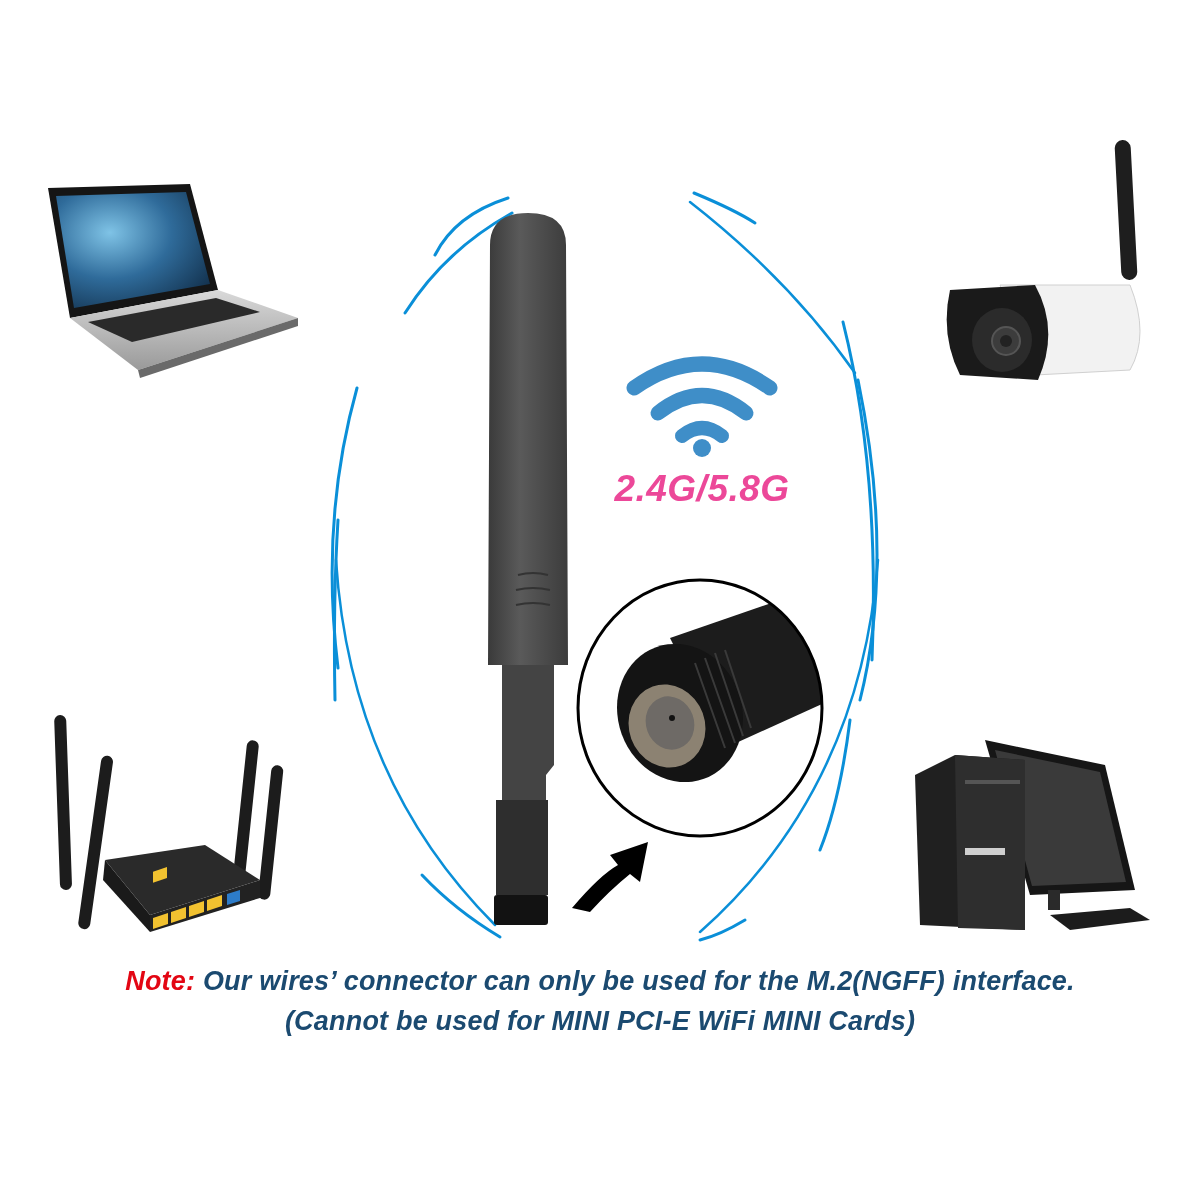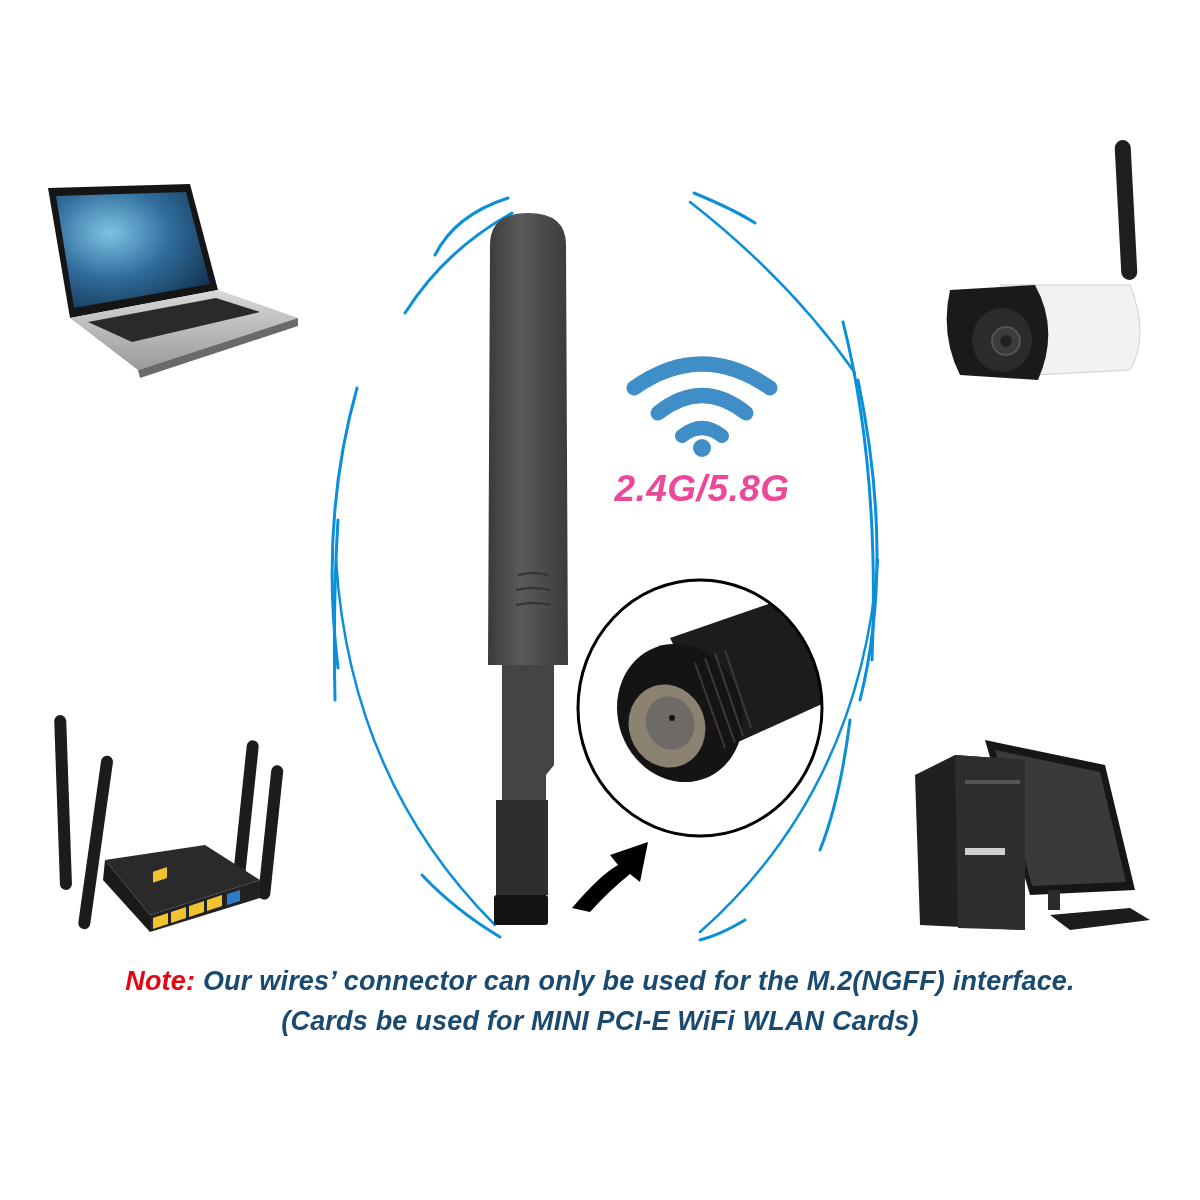--- a/index.html
+++ b/index.html
@@ -168,14 +168,14 @@
   <svg width="90" height="95" viewBox="0 0 90 95">
     <path d="M2 88 Q30 55 48 45 L40 35 L78 22 L70 62 L60 54 Q40 70 20 92 Z" fill="#000"></path>
   </svg>
 </div>
 
 <div class="note" style="top:966px;">
   <span class="label">Note:</span>
   <span>Our wires’ connector can only be used for the M.2(NGFF) interface.</span>
 </div>
 <div class="note" style="top:1006px;">
-  <span>(Cards be used for MINI PCI-E WiFi WLAN Cards)</span>
+  <span>(Cannot be used for MINI PCI-E WiFi MINI Cards)</span>
 </div>
 
 </body></html>

